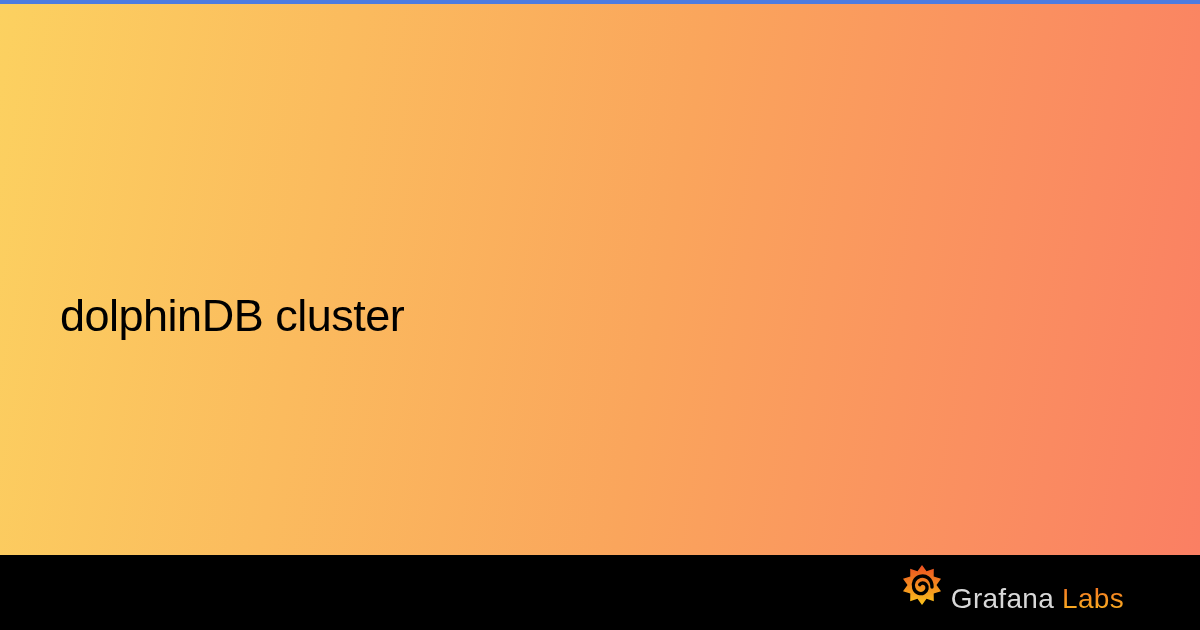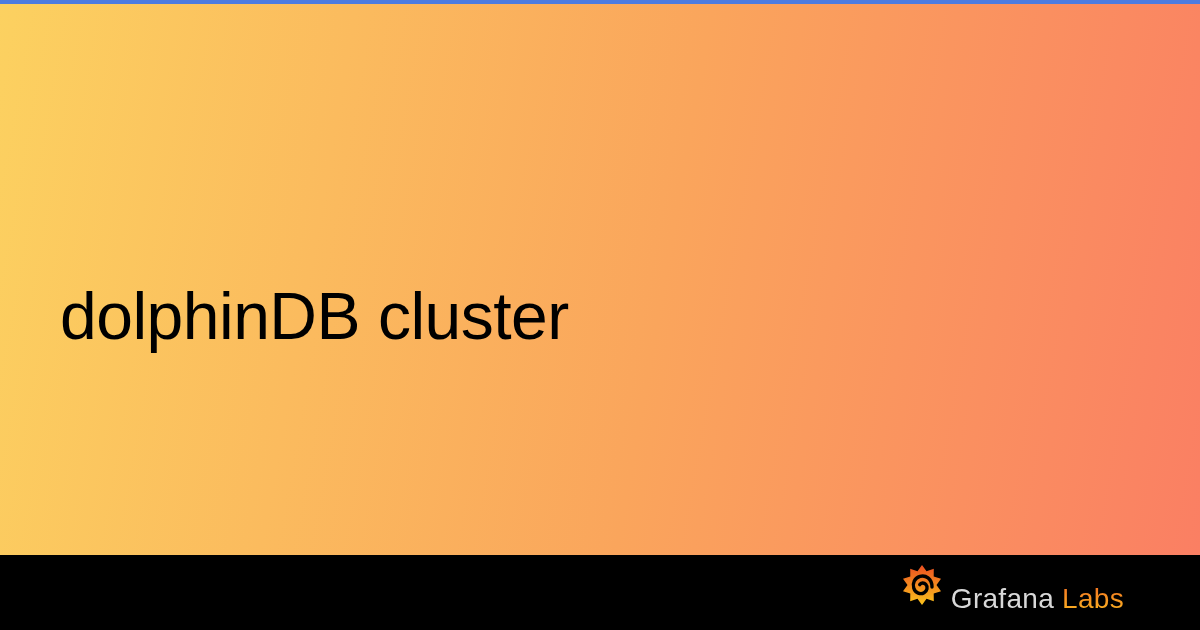--- a/index.html
+++ b/index.html
@@ -26,21 +26,21 @@
     position: absolute;
     top: 0; left: 0;
     width: 1200px;
     height: 555px;
     background: linear-gradient(100deg, #fcd160 0%, #faa55c 55%, #fa7f63 100%);
   }
   .page-title {
     position: absolute;
     left: 60px;
     top: 280px;
-    font-size: 66px;
+    font-size: 45px;
     line-height: 72px;
     font-weight: 500;
     letter-spacing: -0.5px;
     color: #000000;
     white-space: nowrap;
   }
   .footer-bar {
     position: absolute;
     left: 4px;
     bottom: 0;

